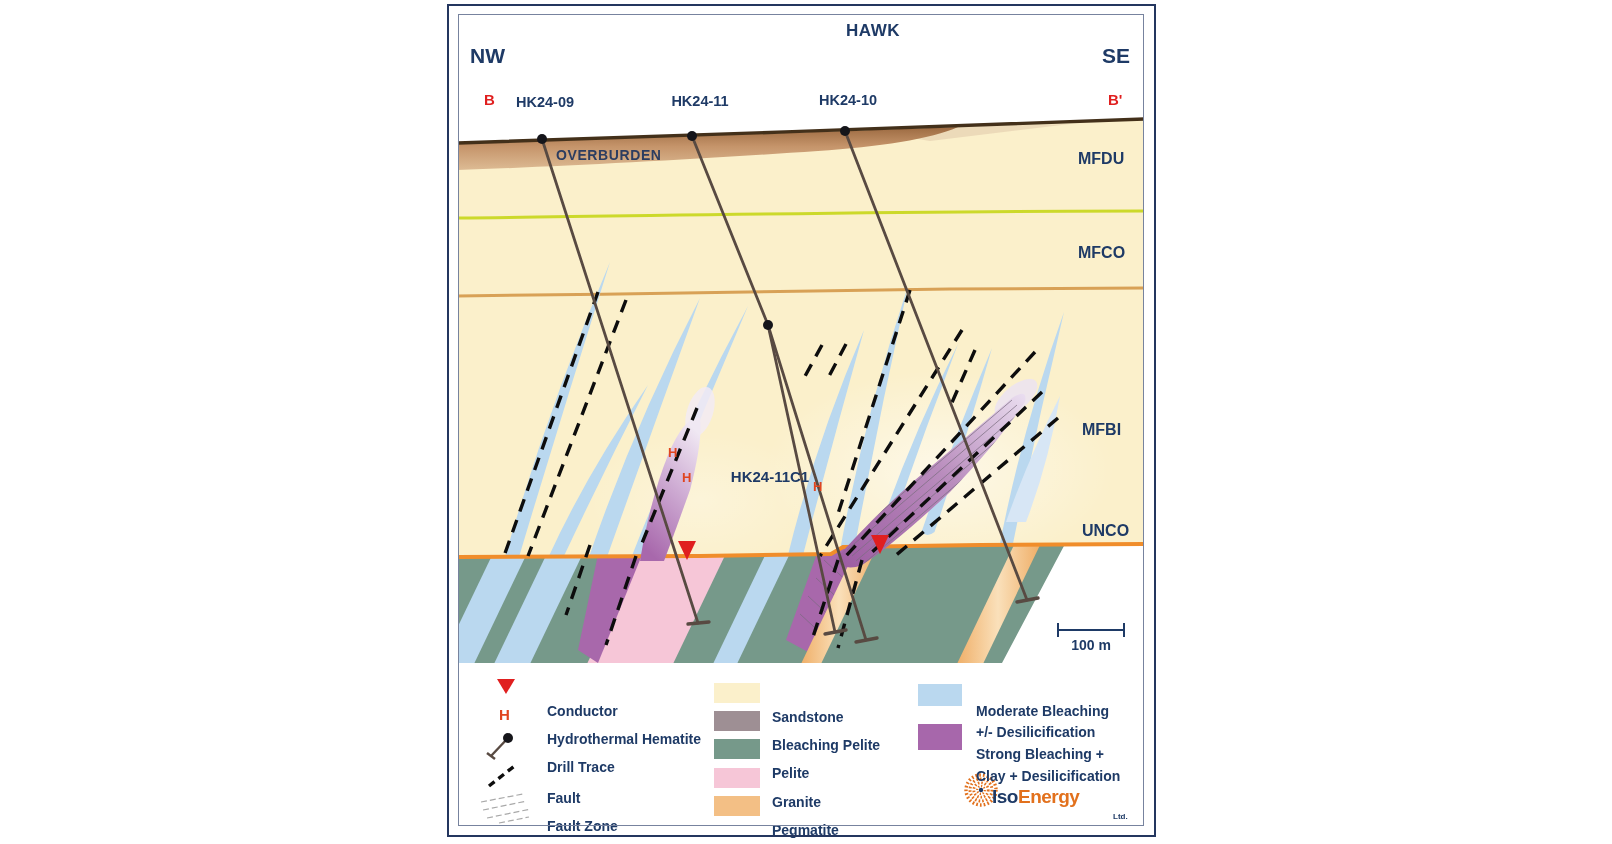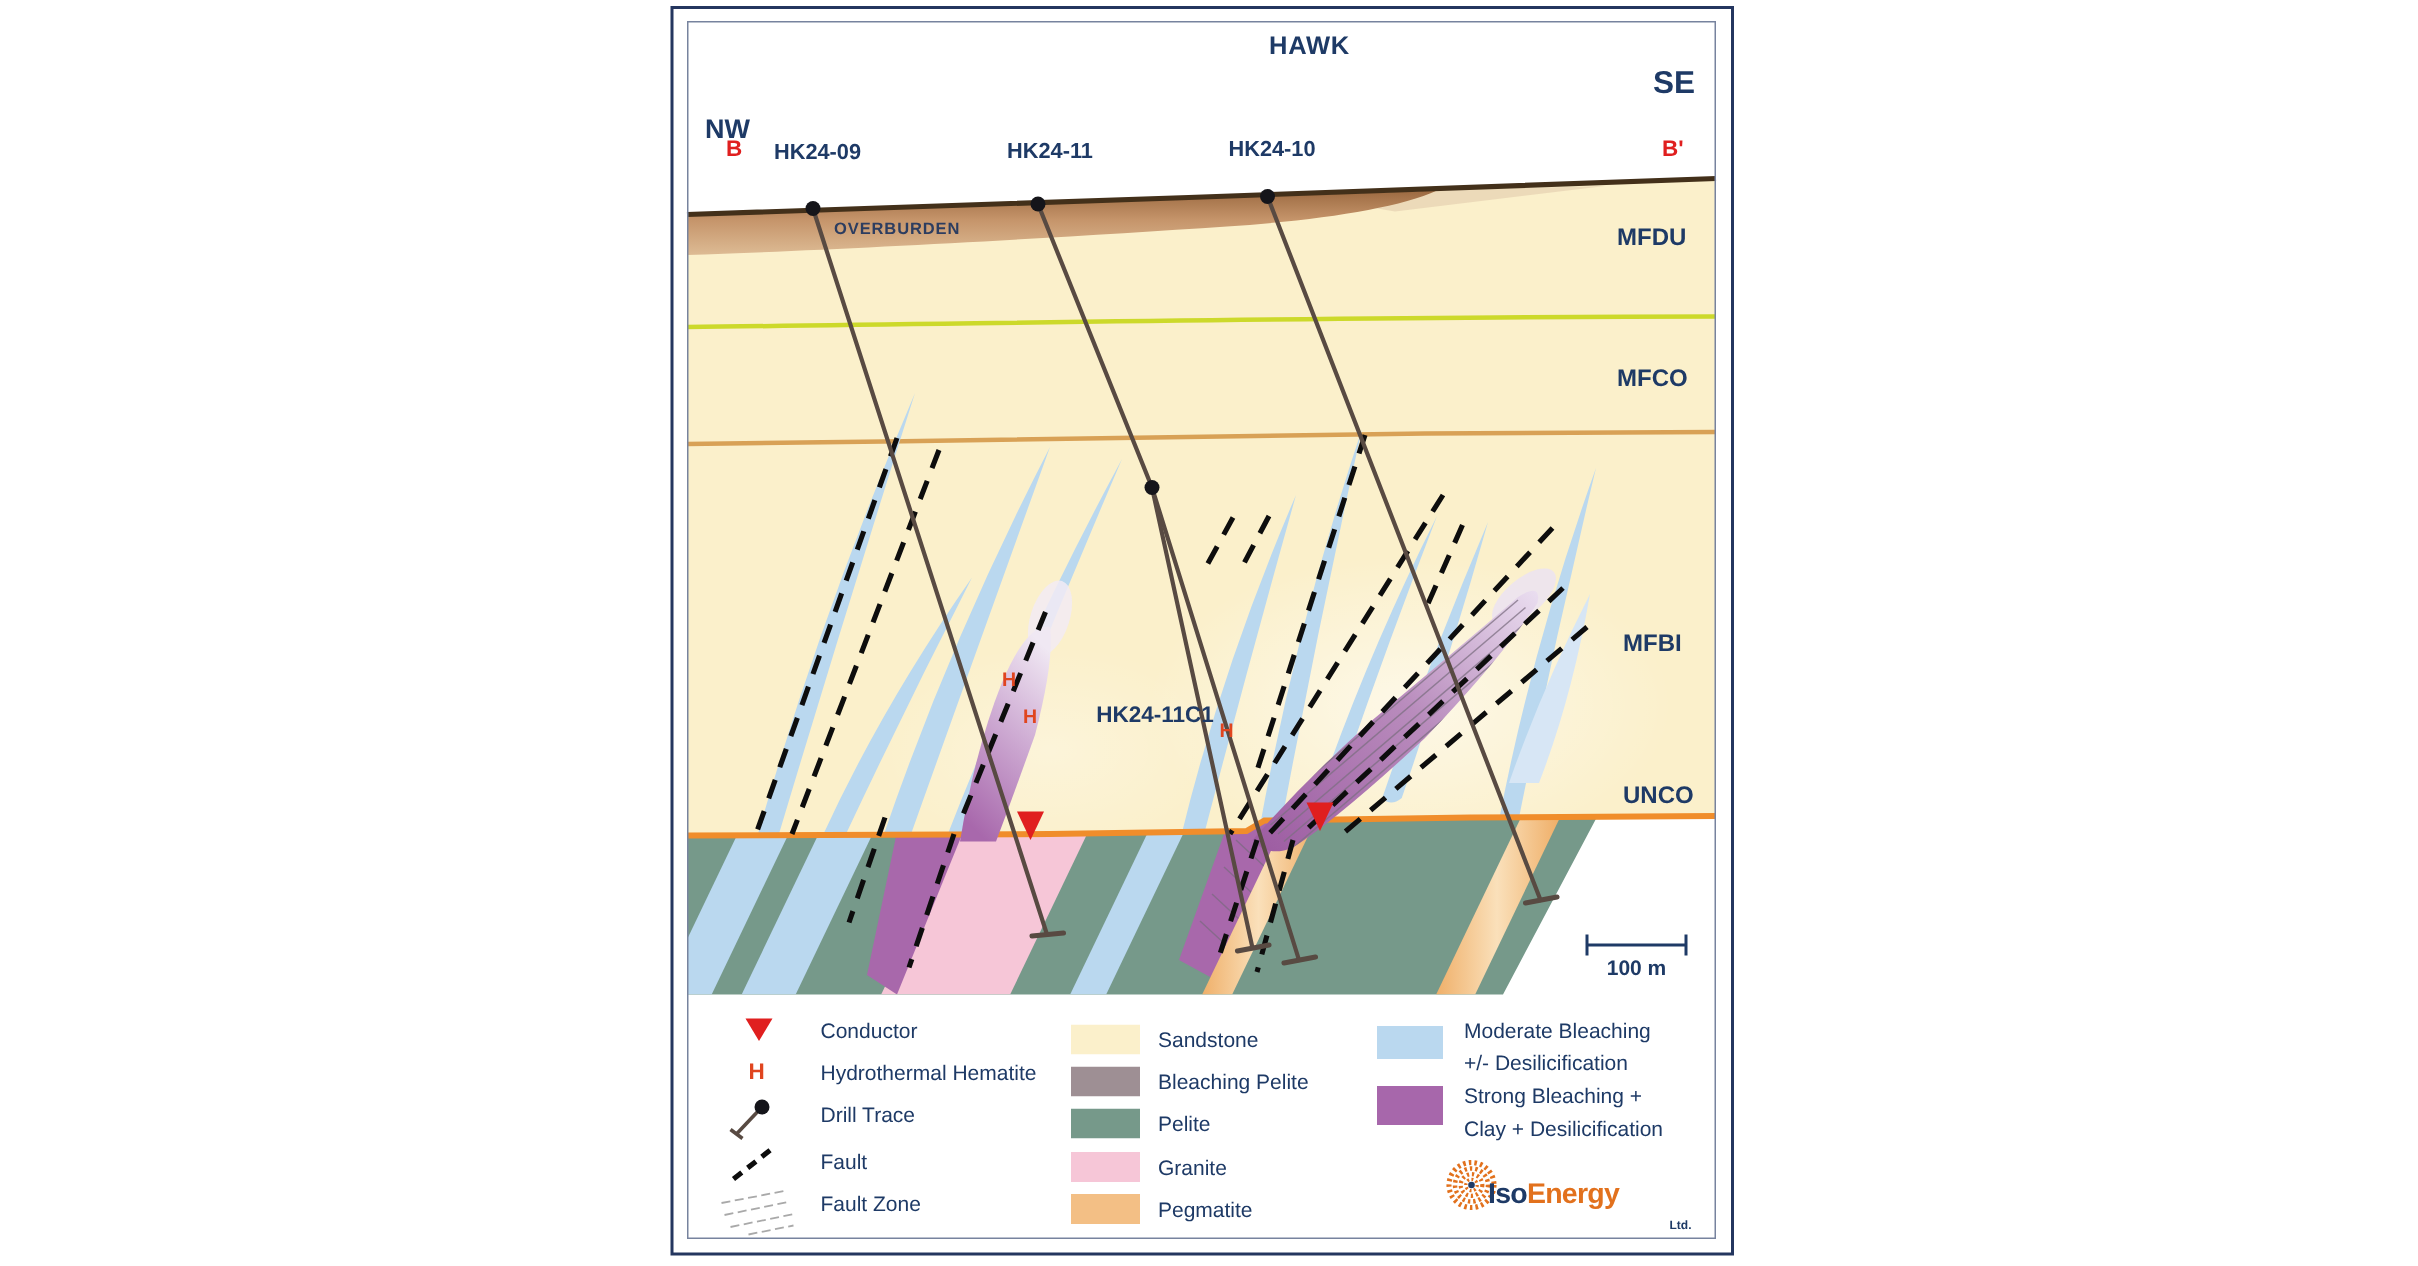--- a/index.html
+++ b/index.html
@@ -7,30 +7,30 @@
         font-family:"Liberation Sans", sans-serif;color:#1e3a66;}
   .frame-outer{position:absolute;left:447px;top:4px;width:709px;height:833px;
                border:2.5px solid #24365f;box-sizing:border-box;z-index:5;pointer-events:none;}
   .frame-inner{position:absolute;left:458px;top:14px;width:686px;height:812px;
                border:1.5px solid #77839e;box-sizing:border-box;z-index:5;pointer-events:none;}
   svg.canvas{position:absolute;left:0;top:0;z-index:1;}
   .lbl{position:absolute;z-index:3;color:#1e3a66;white-space:nowrap;}
   .bold{font-weight:bold;}
   .red{color:#e01f1f;}
   .title{left:458px;top:21px;width:830px;text-align:center;font-size:17px;font-weight:bold;letter-spacing:.5px;}
-  .nw{left:470px;top:44px;font-size:18px;margin-top:32px;}
+  .nw{left:470px;top:44px;font-size:21px;}
   .se{left:1102px;top:44px;font-size:21px;}
   .bmark{font-size:15px;font-weight:bold;}
   .hole-lbl{font-size:14.5px;font-weight:bold;text-align:center;width:90px;}
-  .overburden{font-size:11px;letter-spacing:.6px;color:#2c3d60;font-weight:bold;}
+  .overburden{font-size:14px;letter-spacing:.6px;color:#2c3d60;font-weight:bold;}
   .stratum{font-size:16px;font-weight:bold;}
   .hema{font-size:13px;font-weight:bold;color:#e0451f;z-index:3;}
   .branch-lbl{font-size:15px;font-weight:bold;}
   .scale-lbl{font-size:14px;font-weight:bold;width:70px;text-align:center;}
-  .leg-lbl{font-size:14px;font-weight:normal;}
+  .leg-lbl{font-size:14px;font-weight:bold;margin-top:24px;}
   .leg-icon{position:absolute;z-index:3;}
   .tri{width:0;height:0;border-left:9px solid transparent;border-right:9px solid transparent;
        border-top:15px solid #e01f1f;}
   .logo-text{font-size:19px;font-weight:bold;letter-spacing:-0.5px;}
   .logo-iso{color:#1e3a66;}
   .logo-energy{color:#e2711d;}
   .logo-ltd{font-size:8px;font-weight:bold;color:#1e3a66;padding-left:29px;}
 </style>
 </head>
 <body>

